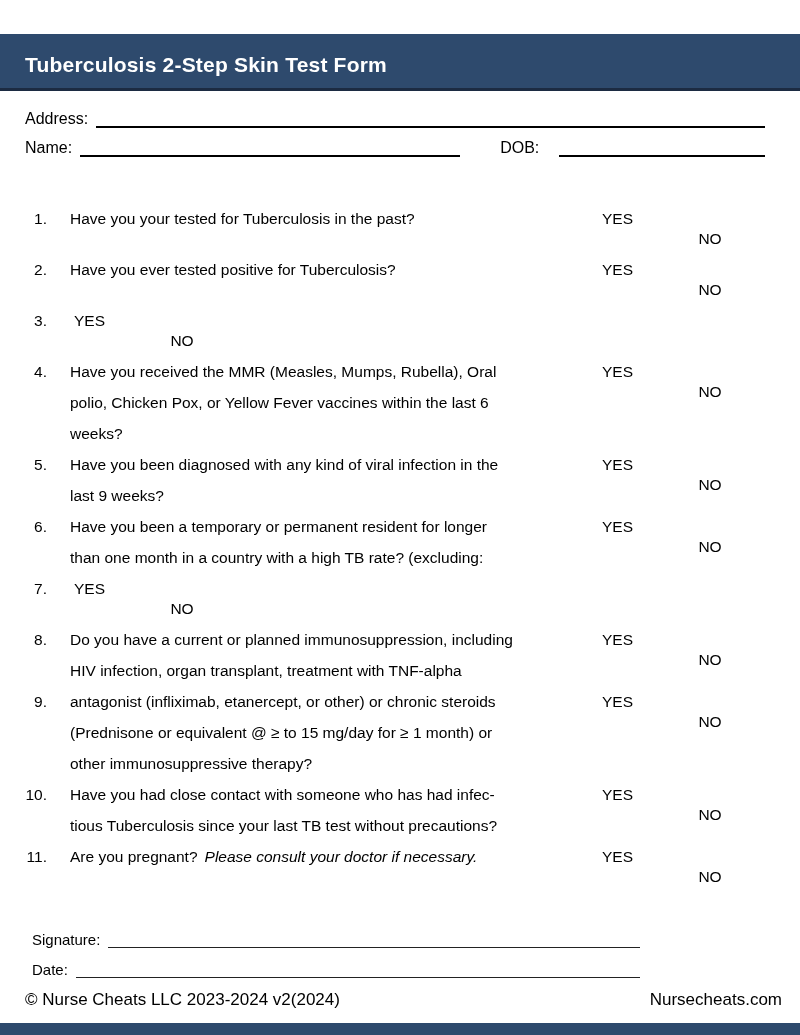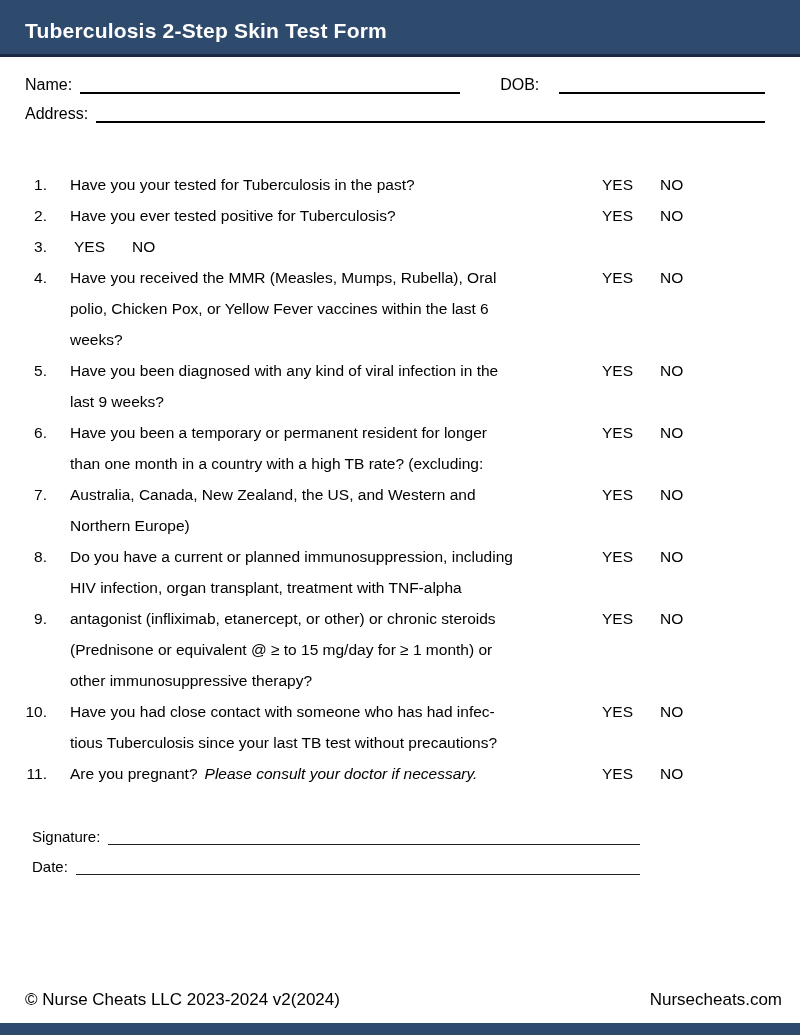--- a/index.html
+++ b/index.html
@@ -14,20 +14,21 @@
     overflow: hidden;
   }
   
   .header {
     height: 57px;
     background: #2e4a6d;
     border-bottom: 3px solid #1c2b42;
     display: flex;
     align-items: center;
     padding: 8px 16px 0 25px;
+    margin-top: 34px;
   }
   .header .title {
     color: #ffffff;
     font-size: 21px;
     font-weight: bold;
     letter-spacing: 0.2px;
   }
   
   .info { padding: 8px 35px 0 25px; }
   .info-row {
@@ -52,21 +53,21 @@
     font-size: 15.5px;
   }
   .q-row {
     display: flex;
     align-items: flex-start;
     line-height: 31px;
   }
   .q-num { flex: none; width: 22px; text-align: right; }
   .q-text { flex: none; width: 505px; margin-left: 23px; white-space: pre-line; }
   .q-yes { flex: none; width: 85px; text-align: center; }
-  .q-no  { flex: none; width: 100px; text-align: left; }
+  .q-no  { flex: none; width: 100px; text-align: center; margin-top: 20px; }
   .q-note { font-style: italic; margin-left: 7px; }
   
   .attest {
     margin: 26px 0 0 30px;
     font-size: 15.5px;
     font-style: italic;
     line-height: 20px;
   }
   
   .sign-block { margin: 26px 0 0 32px; width: 608px; }
@@ -104,29 +105,29 @@
 <body>
 
 <div class="page">
 
   <div class="header">
     <div class="title">Tuberculosis 2-Step Skin Test Form</div>
   </div>
 
   <div class="info">
     <div class="info-row">
+      <span>Address:</span>
+      <span class="fill-line addr-line"></span>
+    </div>
+    <div class="info-row">
       <span>Name:</span>
       <span class="fill-line name-line"></span>
       <span class="dob-label">DOB:</span>
       <span class="fill-line dob-line"></span>
     </div>
-    <div class="info-row">
-      <span>Address:</span>
-      <span class="fill-line addr-line"></span>
-    </div>
   </div>
 
   <div class="questions">
 
     <div class="q-row">
       <span class="q-num">1.</span>
       <span class="q-text">Have you your tested for Tuberculosis in the past?</span>
       <span class="q-yes">YES</span>
       <span class="q-no">NO</span>
     </div>
@@ -164,22 +165,20 @@
     <div class="q-row">
       <span class="q-num">6.</span>
       <span class="q-text">Have you been a temporary or permanent resident for longer
 than one month in a country with a high TB rate? (excluding:</span>
       <span class="q-yes">YES</span>
       <span class="q-no">NO</span>
     </div>
 
     <div class="q-row">
       <span class="q-num">7.</span>
-      <span class="q-text">Australia, Canada, New Zealand, the US, and Western and
-Northern Europe)</span>
       <span class="q-yes">YES</span>
       <span class="q-no">NO</span>
     </div>
 
     <div class="q-row">
       <span class="q-num">8.</span>
       <span class="q-text">Do you have a current or planned immunosuppression, including
 HIV infection, organ transplant, treatment with TNF-alpha</span>
       <span class="q-yes">YES</span>
       <span class="q-no">NO</span>

